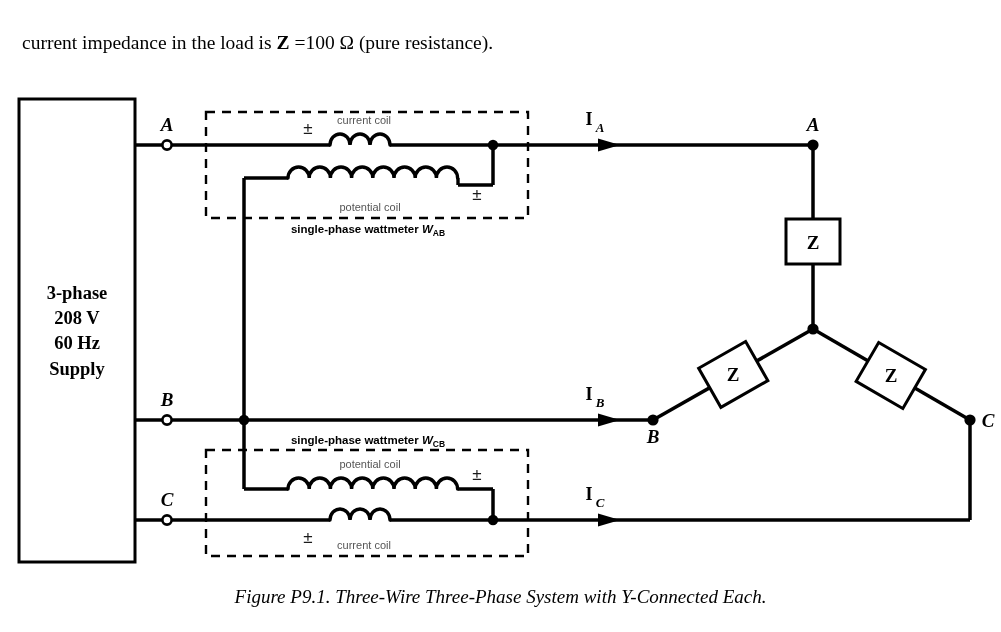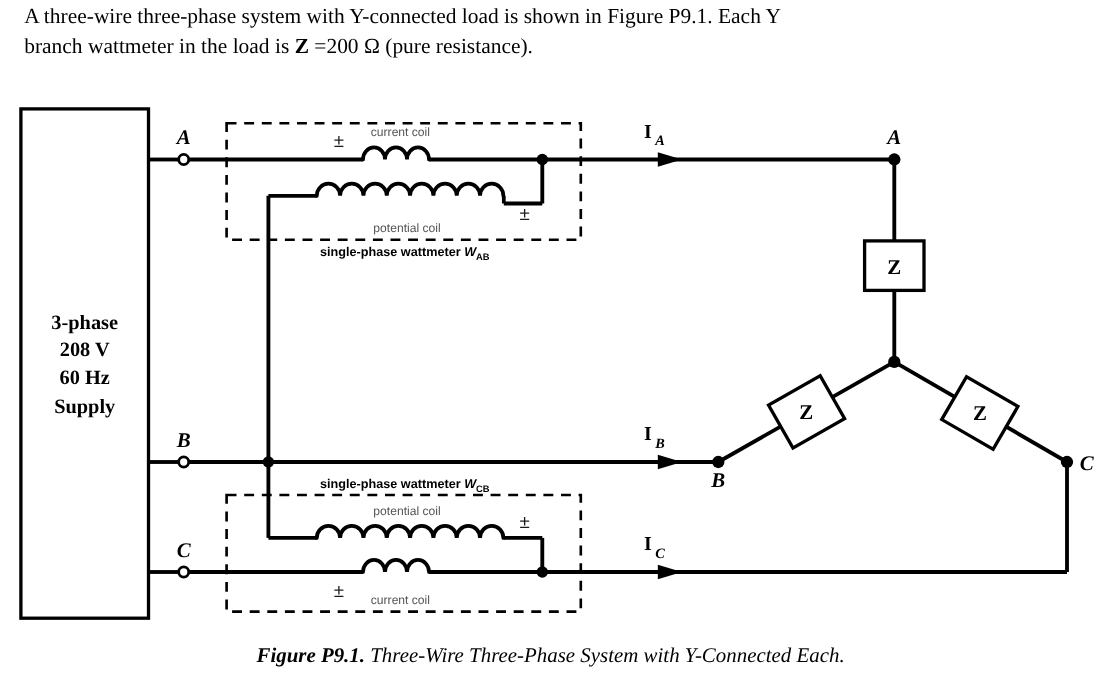--- a/index.html
+++ b/index.html
@@ -37,21 +37,21 @@
   #caption {
     position: absolute;
     left: 0;
     top: 586px;
     width: 1001px;
     text-align: center;
     font-size: 19px;
     font-family: "Liberation Serif", serif;
   }
   #caption .cap-num {
-    font-weight: bold;
+    font-weight: normal;
     font-style: italic;
   }
   #caption .cap-title {
     font-style: italic;
   }
   svg { display: block; }
   .svg-label-serif-bolditalic {
     font-family: "Liberation Serif", serif;
     font-weight: bold;
     font-style: italic;
@@ -69,22 +69,22 @@
     font-family: "Liberation Sans", sans-serif;
     font-weight: bold;
     font-size: 11.5px;
     fill: #000000;
   }
 </style>
 </head>
 <body>
 
 <div id="problem-text">
-  <span>A three-wire three-phase system with Y-connected load is shown in Figure P9.1.   Each Y</span><br>
-  <span>branch wattmeter in the load is </span><span class="bold-z">Z</span><span> =200 Ω (pure resistance).</span>
+  <br>
+  <span>current impedance in the load is </span><span class="bold-z">Z</span><span> =100 Ω (pure resistance).</span>
 </div>
 
 <div id="figure-area">
 <svg width="1001" height="580" viewBox="0 0 1001 580" xmlns="http://www.w3.org/2000/svg">
 
   <rect x="19" y="99" width="116" height="463" fill="#ffffff" stroke="#000000" stroke-width="3"></rect>
   <text x="77" y="299" text-anchor="middle" class="svg-label-serif-bold" font-size="18.5">3-phase</text>
   <text x="77" y="324" text-anchor="middle" class="svg-label-serif-bold" font-size="18.5">208 V</text>
   <text x="77" y="349" text-anchor="middle" class="svg-label-serif-bold" font-size="18.5">60 Hz</text>
   <text x="77" y="375" text-anchor="middle" class="svg-label-serif-bold" font-size="18.5">Supply</text>

